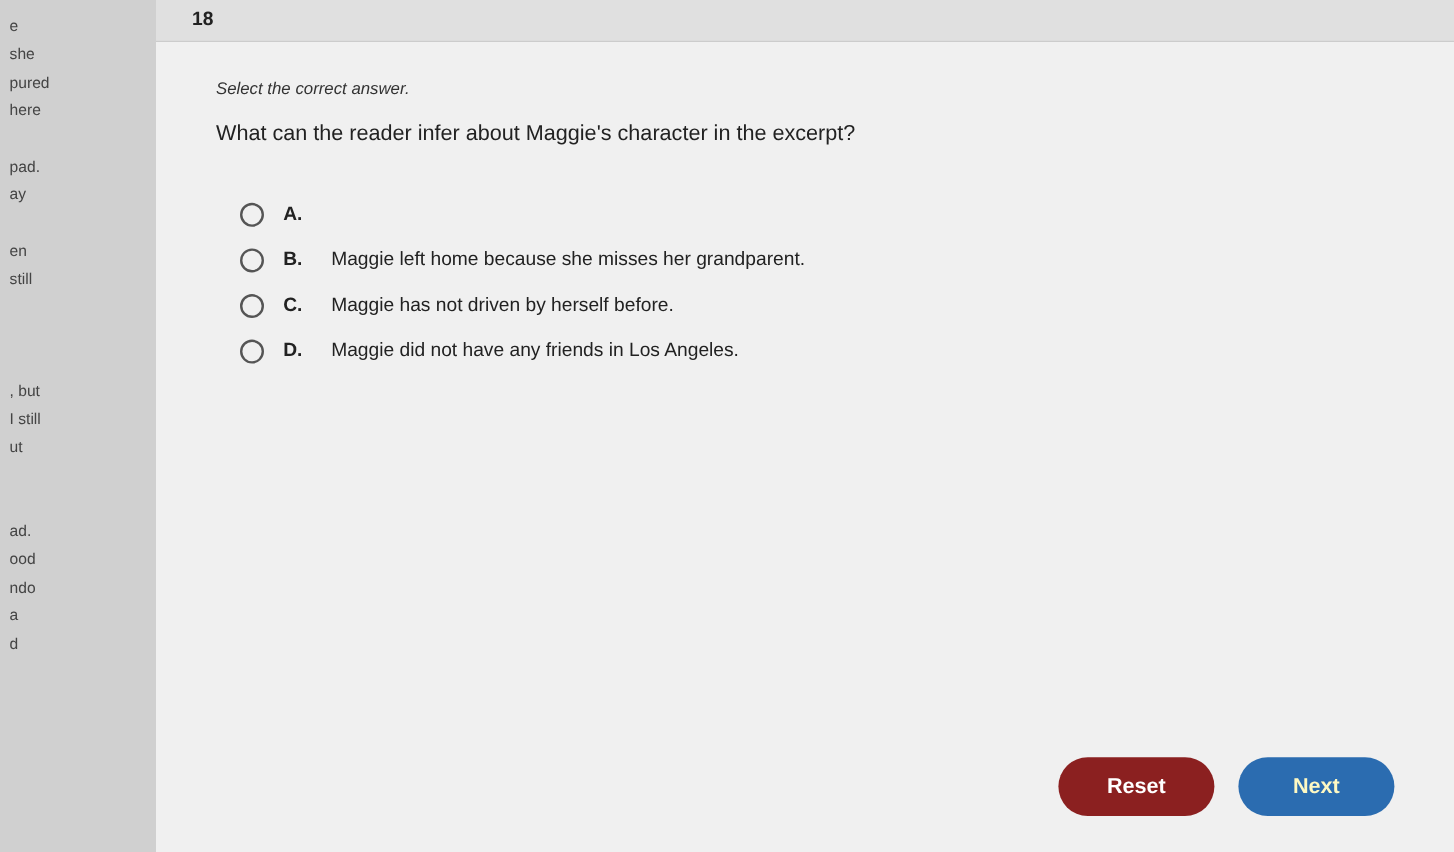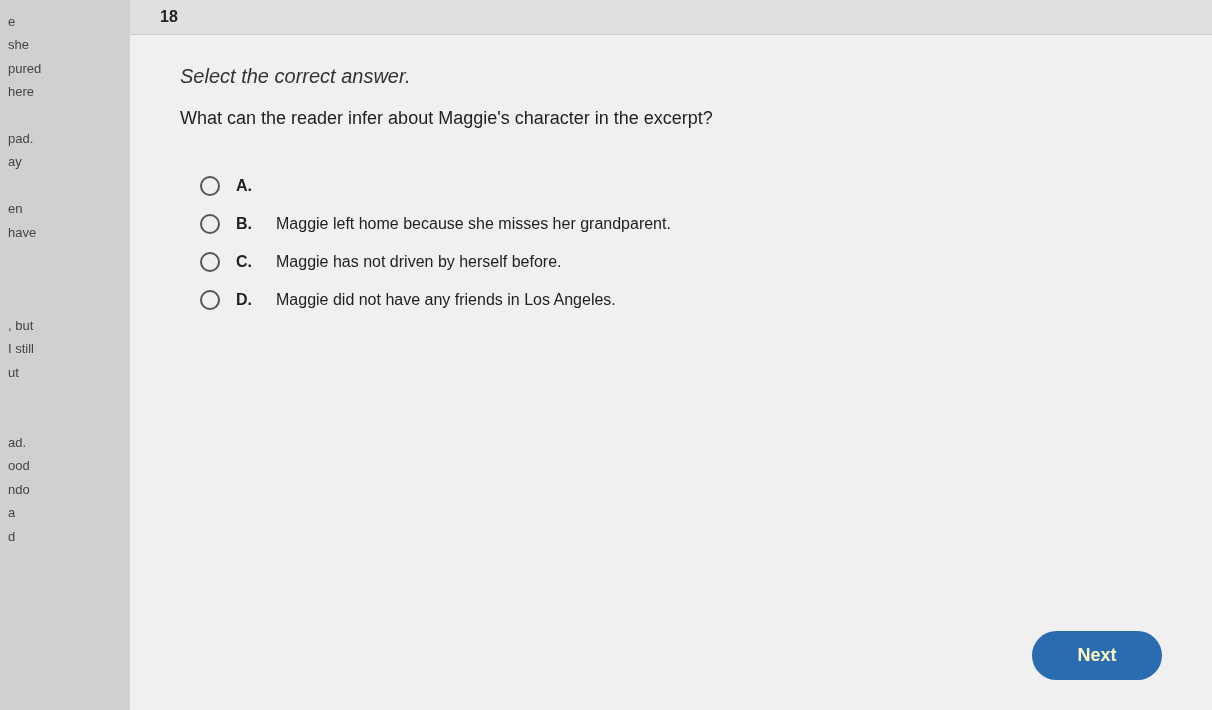--- a/index.html
+++ b/index.html
@@ -51,21 +51,21 @@
     }
 
     .question-area {
       flex: 1;
       padding: 30px 50px 20px 50px;
       display: flex;
       flex-direction: column;
     }
 
     .instruction {
-      font-size: 20px;
+      font-size: 14px;
       color: #333;
       margin-bottom: 20px;
       font-style: italic;
     }
 
     .question-text {
       font-size: 18px;
       color: #222;
       margin-bottom: 47px;
       font-weight: normal;
@@ -146,21 +146,21 @@
   <div class="sidebar-text">
     <div>e</div>
     <div>she</div>
     <div>pured</div>
     <div>here</div>
     <div>&nbsp;</div>
     <div>pad.</div>
     <div>ay</div>
     <div>&nbsp;</div>
     <div>en</div>
-    <div>have</div>
+    <div>still</div>
     <div>&nbsp;</div>
     <div>&nbsp;</div>
     <div>&nbsp;</div>
     <div>, but</div>
     <div>I still</div>
     <div>ut</div>
     <div>&nbsp;</div>
     <div>&nbsp;</div>
     <div>ad.</div>
     <div>ood</div>
@@ -202,15 +202,16 @@
       <div class="option-item">
         <span class="option-radio"></span>
         <span class="option-label">D.</span>
         <span class="option-text">Maggie did not have any friends in Los Angeles.</span>
       </div>
 
     </div>
   </div>
 
   <div class="buttons-area">
+    <button class="btn-reset">Reset</button>
     <button class="btn-next">Next</button>
   </div>
 </div>
 
 </body></html>

